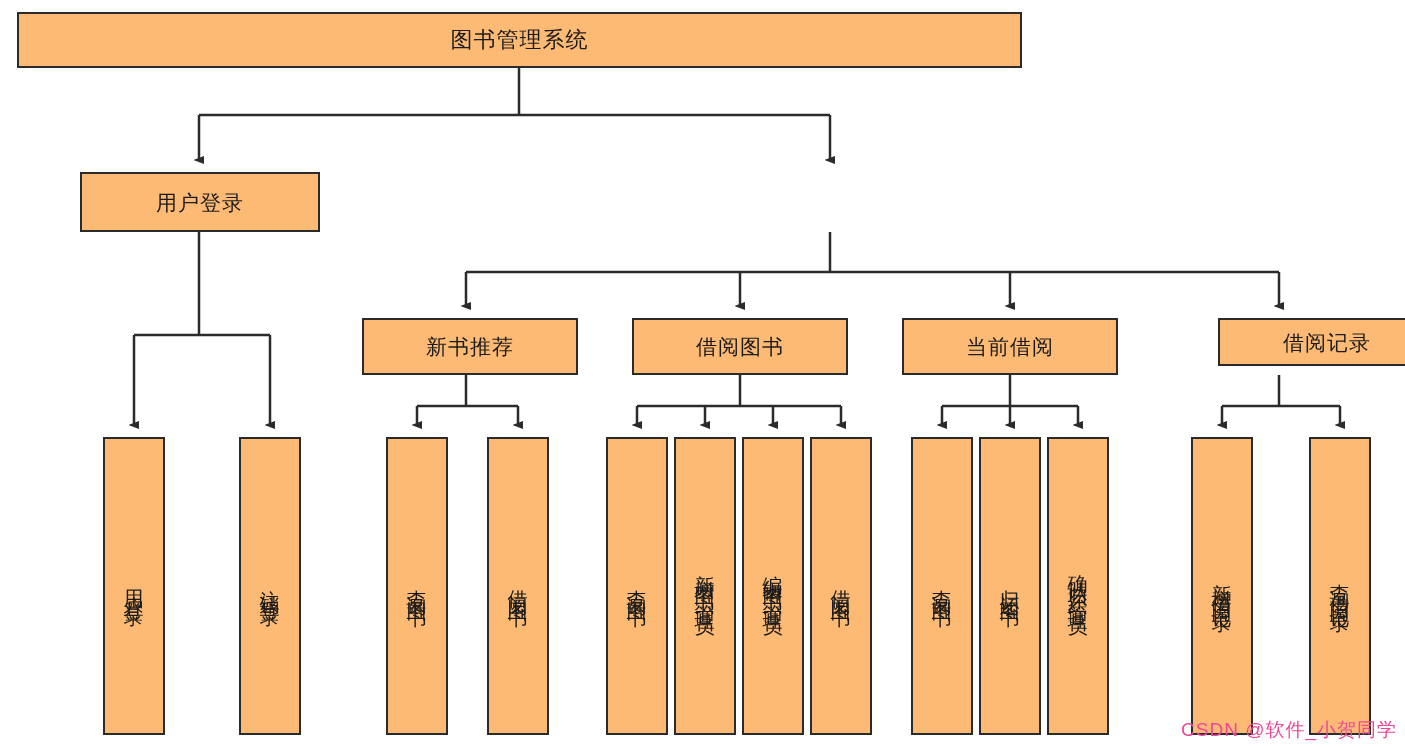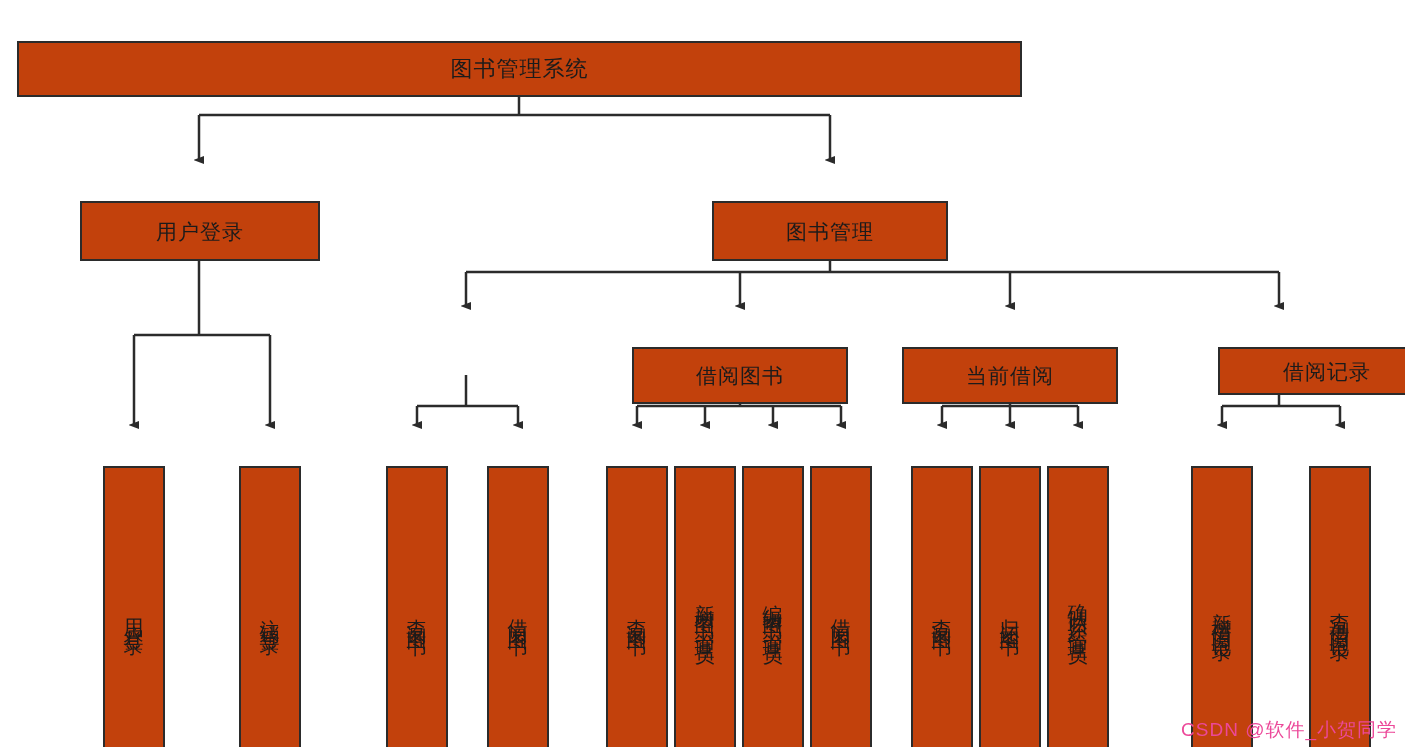--- a/index.html
+++ b/index.html
@@ -8,27 +8,26 @@
     background:#ffffff;
     font-family:"Liberation Sans","DejaVu Sans",sans-serif;
     overflow:hidden;
   }
   #canvas{position:relative;width:1405px;height:747px;}
   svg#edges{position:absolute;left:0;top:0;width:1405px;height:747px;pointer-events:none;}
 
   .node{
     position:absolute;
     box-sizing:border-box;
-    background:#c2410c;
+    background:#fdba74;
     border:2.5px solid #2b2b2b;
     display:flex;
     align-items:center;
     justify-content:center;
     color:#1b1b1b;
-    margin-top:29px;
   }
   .node.h{
     font-size:21px;
     letter-spacing:1px;
     line-height:1;
   }
   .node.root{font-size:22px;}
   .node.v{
     font-size:20px;
     writing-mode:vertical-rl;
@@ -106,22 +105,22 @@
       <path d="M1279,375 L1279,406"></path>
       <path d="M1222,406 L1340,406"></path>
       <path d="M1222,406 L1222,425" marker-end="url(#arrow)"></path>
       <path d="M1340,406 L1340,425" marker-end="url(#arrow)"></path>
     </g>
   </svg>
 
   <div class="node h root" style="left:17px;top:12px;width:1005px;height:56px;">图书管理系统</div>
 
   <div class="node h" style="left:80px;top:172px;width:240px;height:60px;">用户登录</div>
-  <div class="node h" style="left:712px;top:172px;width:236px;height:60px;">图书管理</div>
 
+  <div class="node h" style="left:362px;top:318px;width:216px;height:57px;">新书推荐</div>
   <div class="node h" style="left:632px;top:318px;width:216px;height:57px;">借阅图书</div>
   <div class="node h" style="left:902px;top:318px;width:216px;height:57px;text-align:right;">当前借阅</div>
   <div class="node h" style="left:1218px;top:318px;width:218px;height:48px;">借阅记录</div>
 
   <div class="node v" style="left:103px;top:437px;width:62px;height:298px;">
     <span class="vtext">用户登录</span>
   </div>
   <div class="node v" style="left:239px;top:437px;width:62px;height:298px;">
     <span class="vtext">注销登录</span>
   </div>

